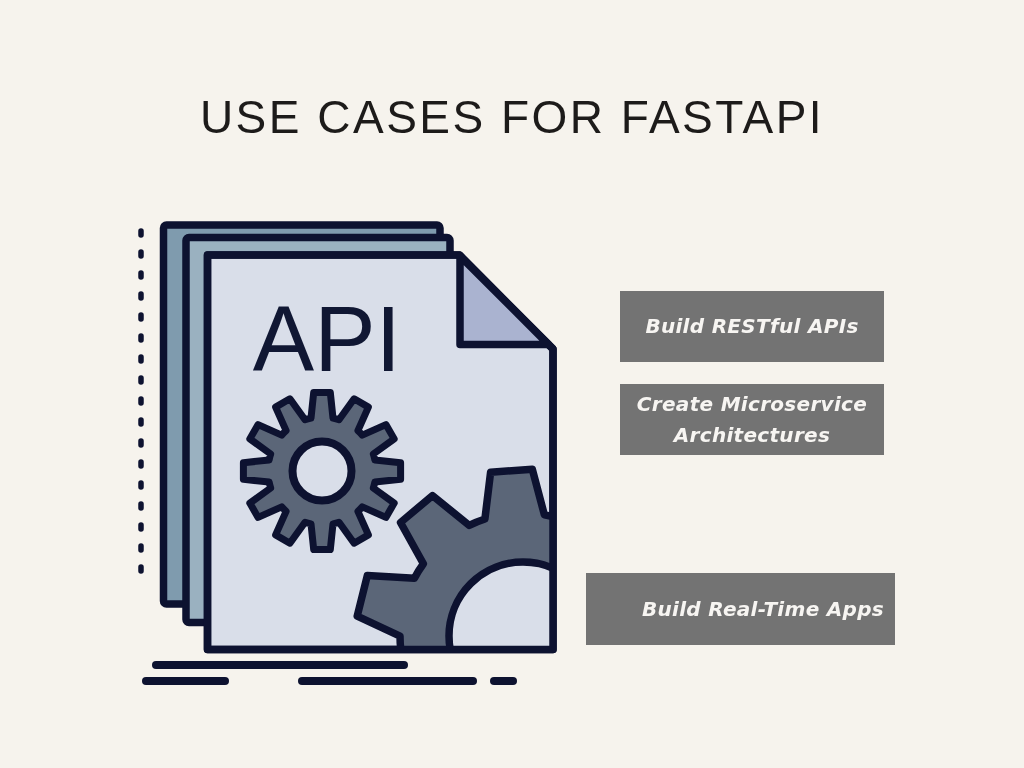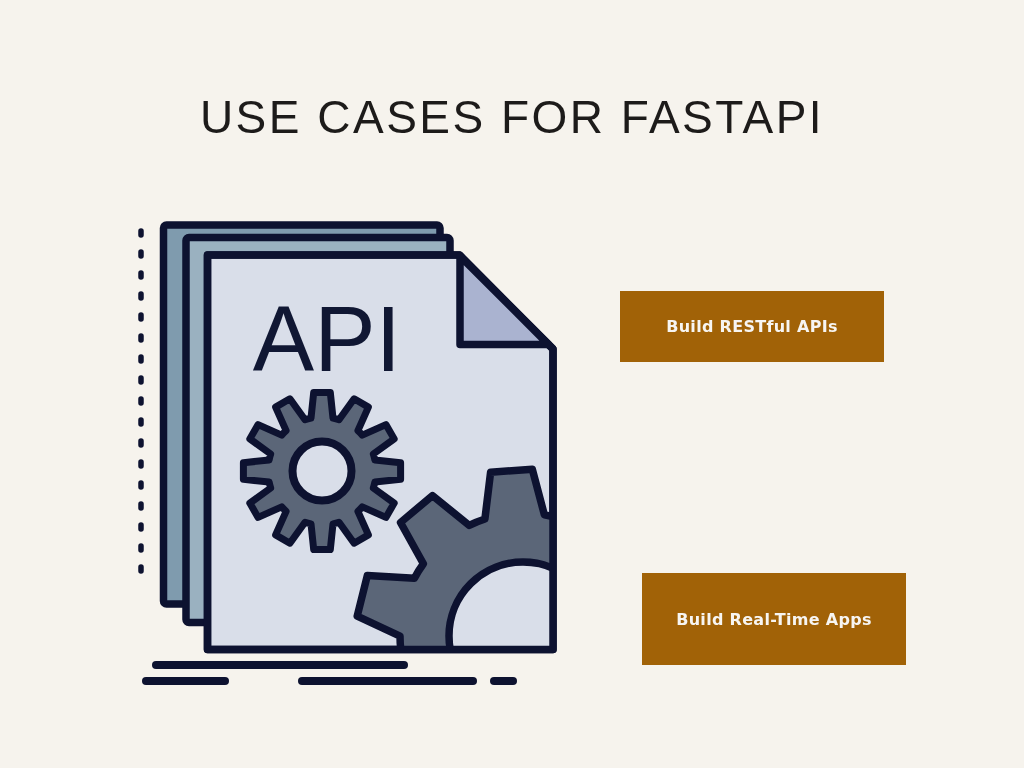--- a/index.html
+++ b/index.html
@@ -22,37 +22,38 @@
     font-family:"Liberation Sans",sans-serif;
   }
   .illustration{
     position:absolute;
     left:0;top:0;
   }
   .use-case{
     position:absolute;
     left:620px;
     width:264px;
-    background:#a16207;
+    background:#737373;
     color:#f7f5f2;
     display:flex;
     align-items:center;
     justify-content:center;
     text-align:center;
     font-family:"DejaVu Sans",sans-serif;
     font-weight:bold;
-    font-size:16px;
+    font-size:20px;
     line-height:31px;
     letter-spacing:0.3px;
+    font-style:italic;
   }
   .use-case span{white-space:pre-line;}
   .case-0{top:291px;height:71px;}
   .case-1{top:384px;height:71px;}
   .case-2{top:478px;height:71px;left:622px;}
-  .case-3{top:573px;height:92px;left:642px;}
+  .case-3{top:573px;height:72px;left:586px;padding-left:45px;}
 </style>
 </head>
 <body>
 
 <div class="canvas">
 
   <h1 class="title">USE CASES FOR FASTAPI</h1>
 
   <svg class="illustration" width="1024" height="768" viewBox="0 0 1024 768">
     <defs>
@@ -86,17 +87,21 @@
       <line x1="156" y1="665" x2="404" y2="665"></line>
       <line x1="146" y1="681" x2="225" y2="681"></line>
       <line x1="302" y1="681" x2="473" y2="681"></line>
       <line x1="494" y1="681" x2="513" y2="681"></line>
     </g>
   </svg>
 
   <div class="use-case case-0">
     <span>Build RESTful APIs</span>
   </div>
+  <div class="use-case case-1">
+    <span>Create Microservice
+Architectures</span>
+  </div>
   <div class="use-case case-3">
     <span>Build Real-Time Apps</span>
   </div>
 
 </div>
 
 </body></html>

